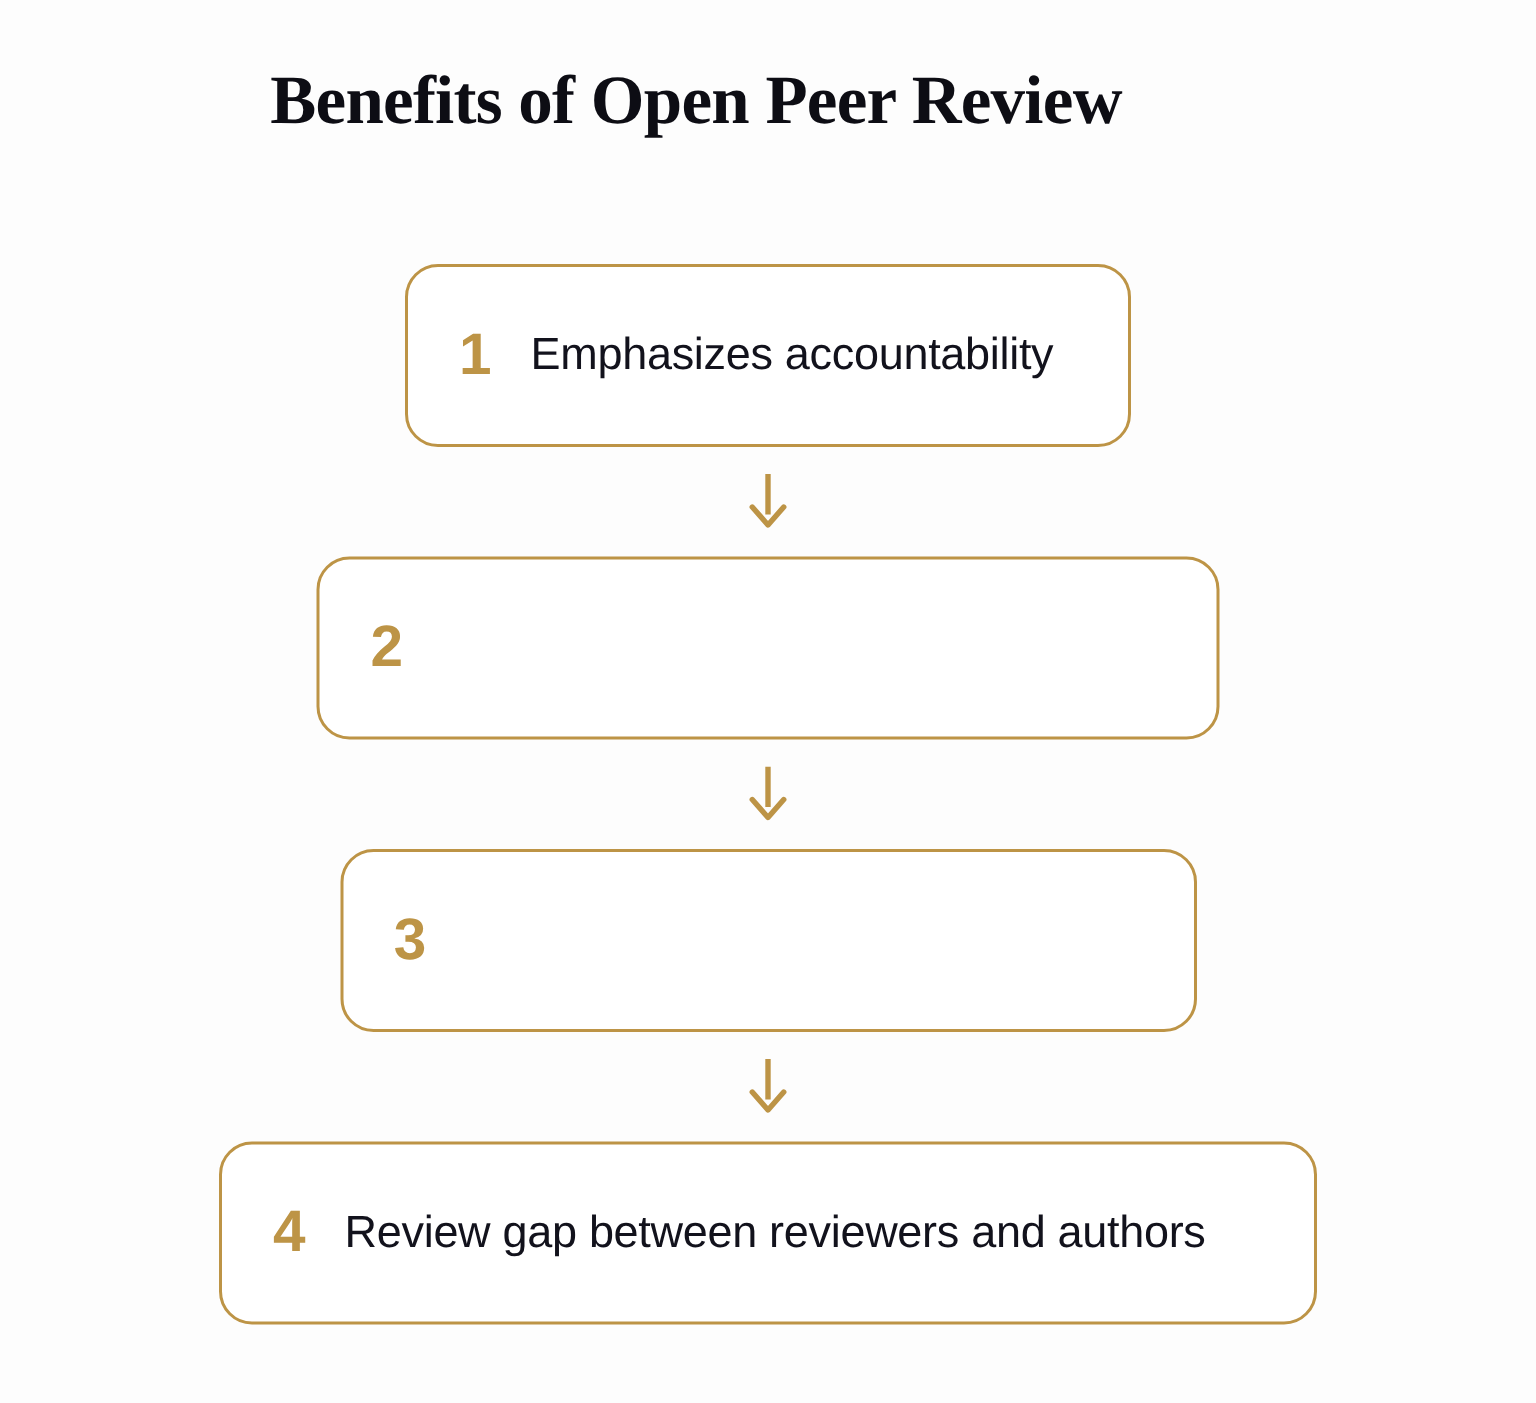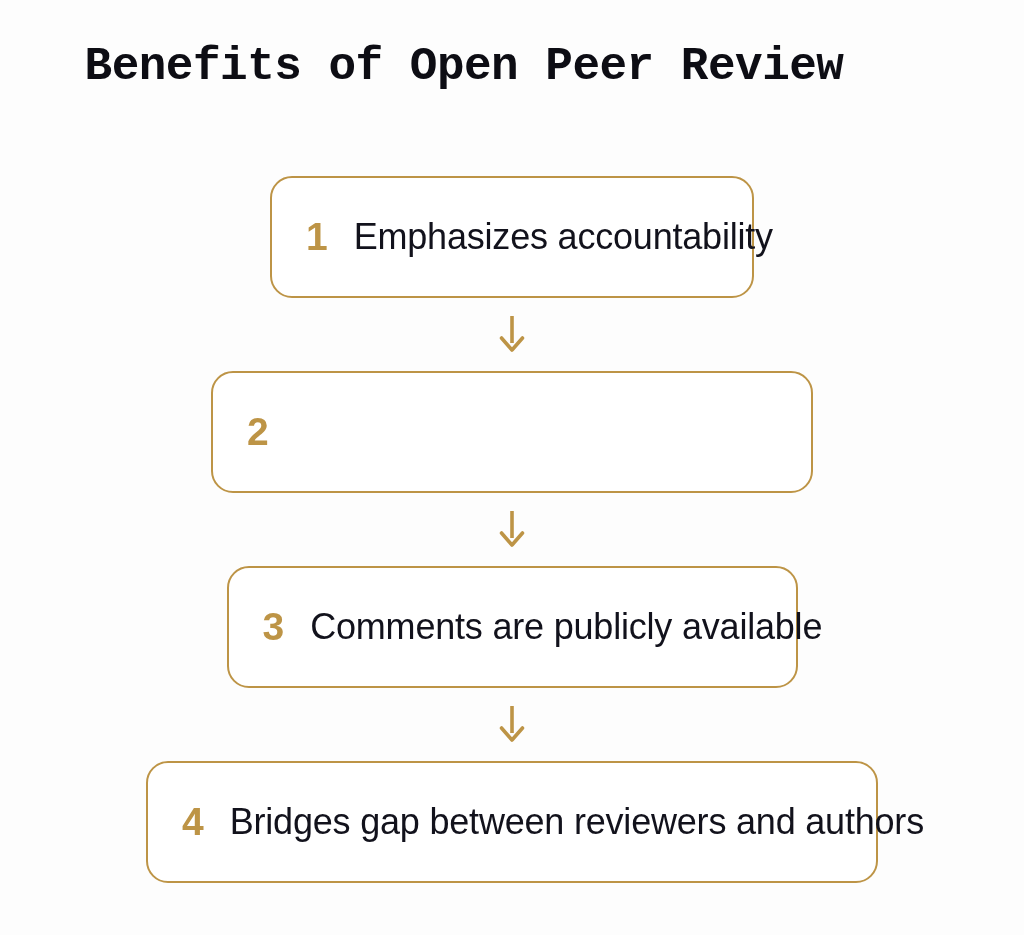--- a/index.html
+++ b/index.html
@@ -23,21 +23,21 @@
     box-sizing: border-box;
   }
 
   
   .title {
     position: absolute;
     top: 42px;
     left: 0;
     width: 928px;
     text-align: center;
-    font-family: Liberation Mono, monospace;
+    font-family: Liberation Serif, serif;
     font-size: 46px;
     font-weight: bold;
     letter-spacing: -0.5px;
     color: #0d0d14;
     line-height: 1.1;
     white-space: nowrap;
   }
 
   
   .flow {
@@ -75,21 +75,21 @@
     font-weight: bold;
     color: #bd9446;
     line-height: 1;
     flex: 0 0 auto;
     margin-right: 26px;
     margin-top: -2px;
   }
 
   .step-label {
     font-family: "Liberation Sans", "DejaVu Sans", sans-serif;
-    font-size: 36px;
+    font-size: 30px;
     font-weight: normal;
     color: #12121c;
     line-height: 1.15;
     letter-spacing: -0.2px;
     white-space: nowrap;
   }
 
   
   .connector {
     height: 73px;
@@ -131,29 +131,28 @@
 
     <div class="connector">
       <svg class="arrow-icon" viewBox="0 0 26 38">
         <path d="M13 0 L13 27" stroke="#bd9446" stroke-width="3.6" fill="none" stroke-linecap="butt"></path>
         <path d="M2.5 22 L13 34 L23.5 22" stroke="#bd9446" stroke-width="3.6" fill="none" stroke-linecap="round" stroke-linejoin="round"></path>
       </svg>
     </div>
 
     <div class="step-box w3">
       <span class="step-number">3</span>
-      <span class="step-label">Comments are publicly available</span>
     </div>
 
     <div class="connector">
       <svg class="arrow-icon" viewBox="0 0 26 38">
         <path d="M13 0 L13 27" stroke="#bd9446" stroke-width="3.6" fill="none" stroke-linecap="butt"></path>
         <path d="M2.5 22 L13 34 L23.5 22" stroke="#bd9446" stroke-width="3.6" fill="none" stroke-linecap="round" stroke-linejoin="round"></path>
       </svg>
     </div>
 
     <div class="step-box w4">
       <span class="step-number">4</span>
-      <span class="step-label">Bridges gap between reviewers and authors</span>
+      <span class="step-label">Review gap between reviewers and authors</span>
     </div>
 
   </div>
 </div>
 
 </body></html>

